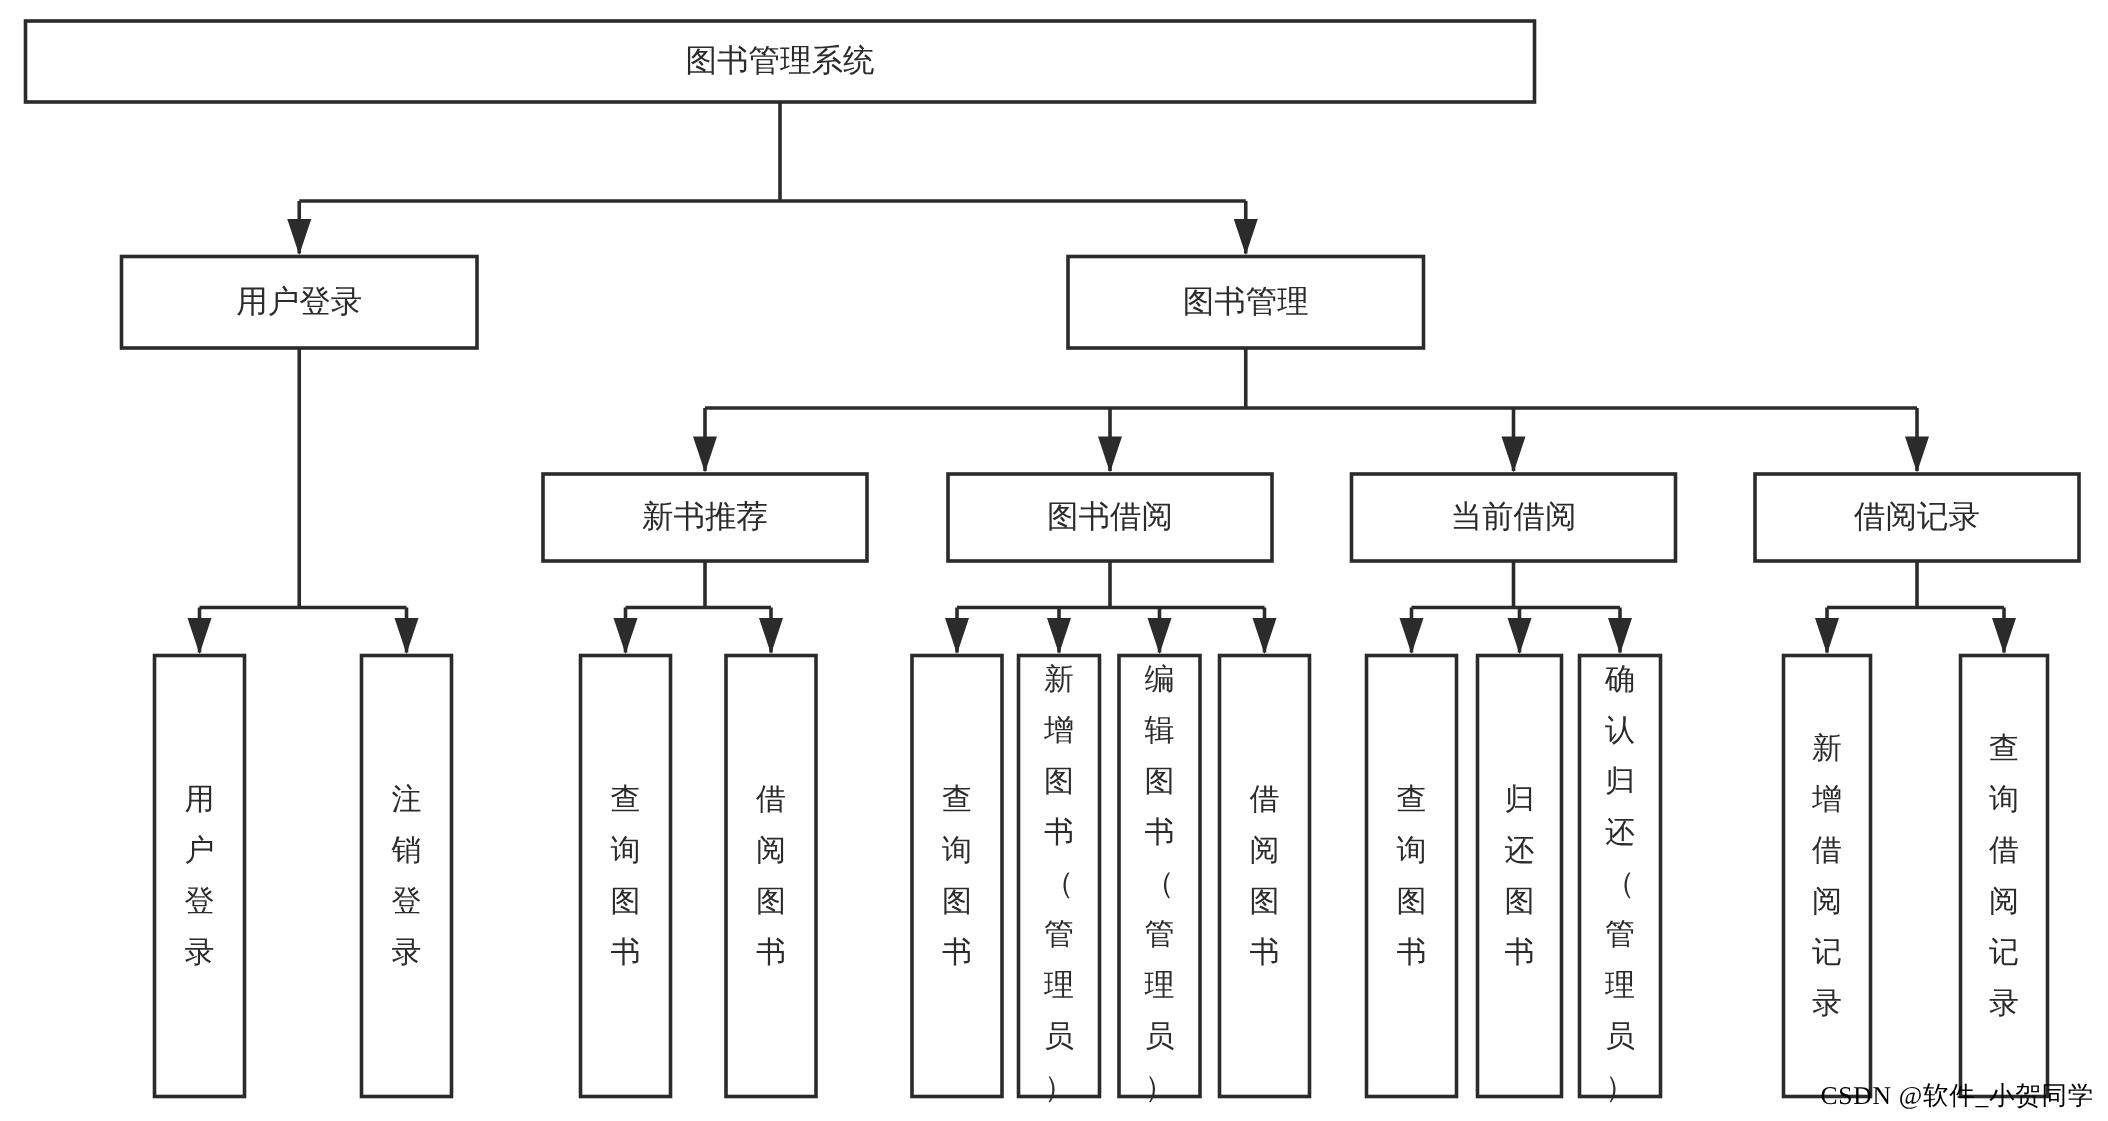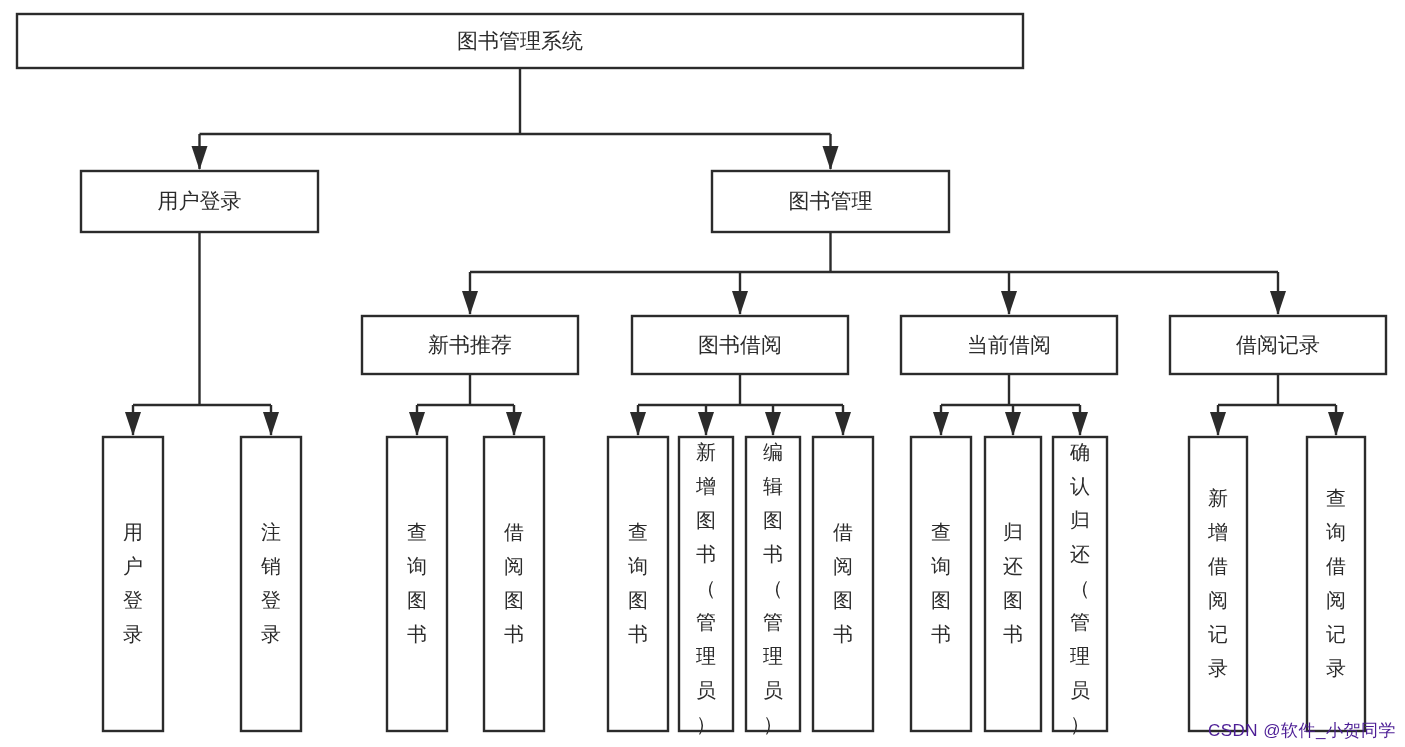--- a/index.html
+++ b/index.html
@@ -51,23 +51,23 @@
   .node-label-vertical {
     font-family: "Liberation Sans", "DejaVu Sans", sans-serif;
     fill: #2b2b2b;
     font-size: 20px;
     text-anchor: middle;
   }
   .watermark {
     position: absolute;
     right: 9px;
     bottom: 5px;
-    font-family: Liberation Sans, sans-serif;
+    font-family: Liberation Serif, serif;
     font-size: 17px;
-    color: #4c1d95;
+    color: #000000;
     letter-spacing: 0.5px;
     white-space: nowrap;
     user-select: none;
   }
 </style>
 </head>
 <body>
 
 <div id="diagram-root">
 

